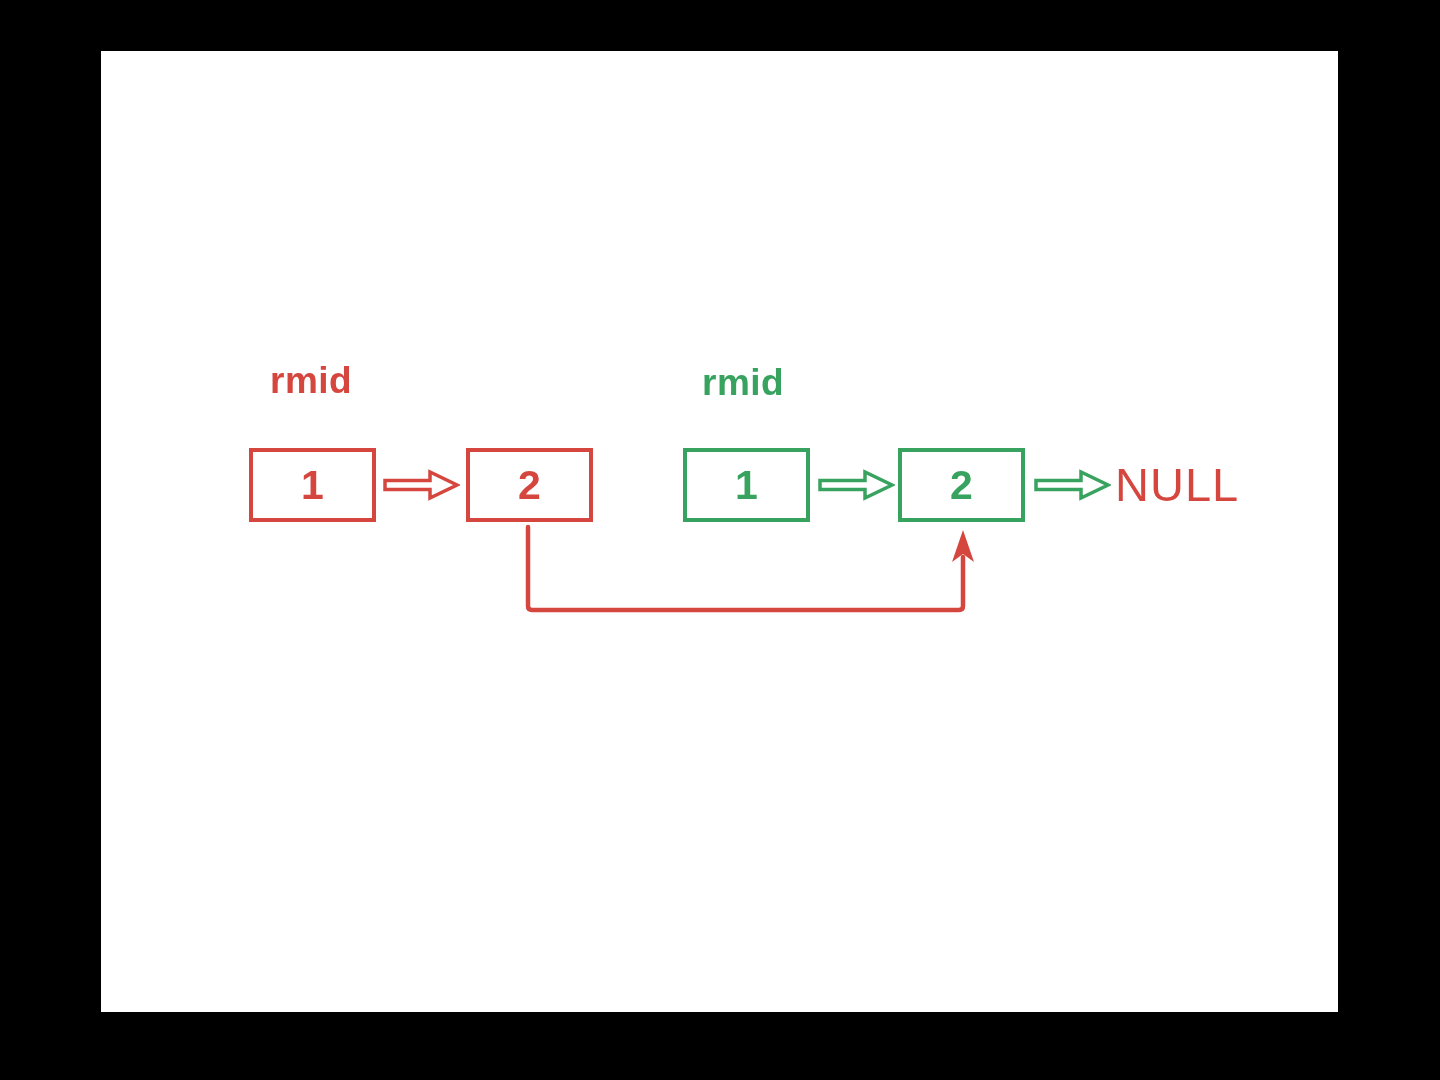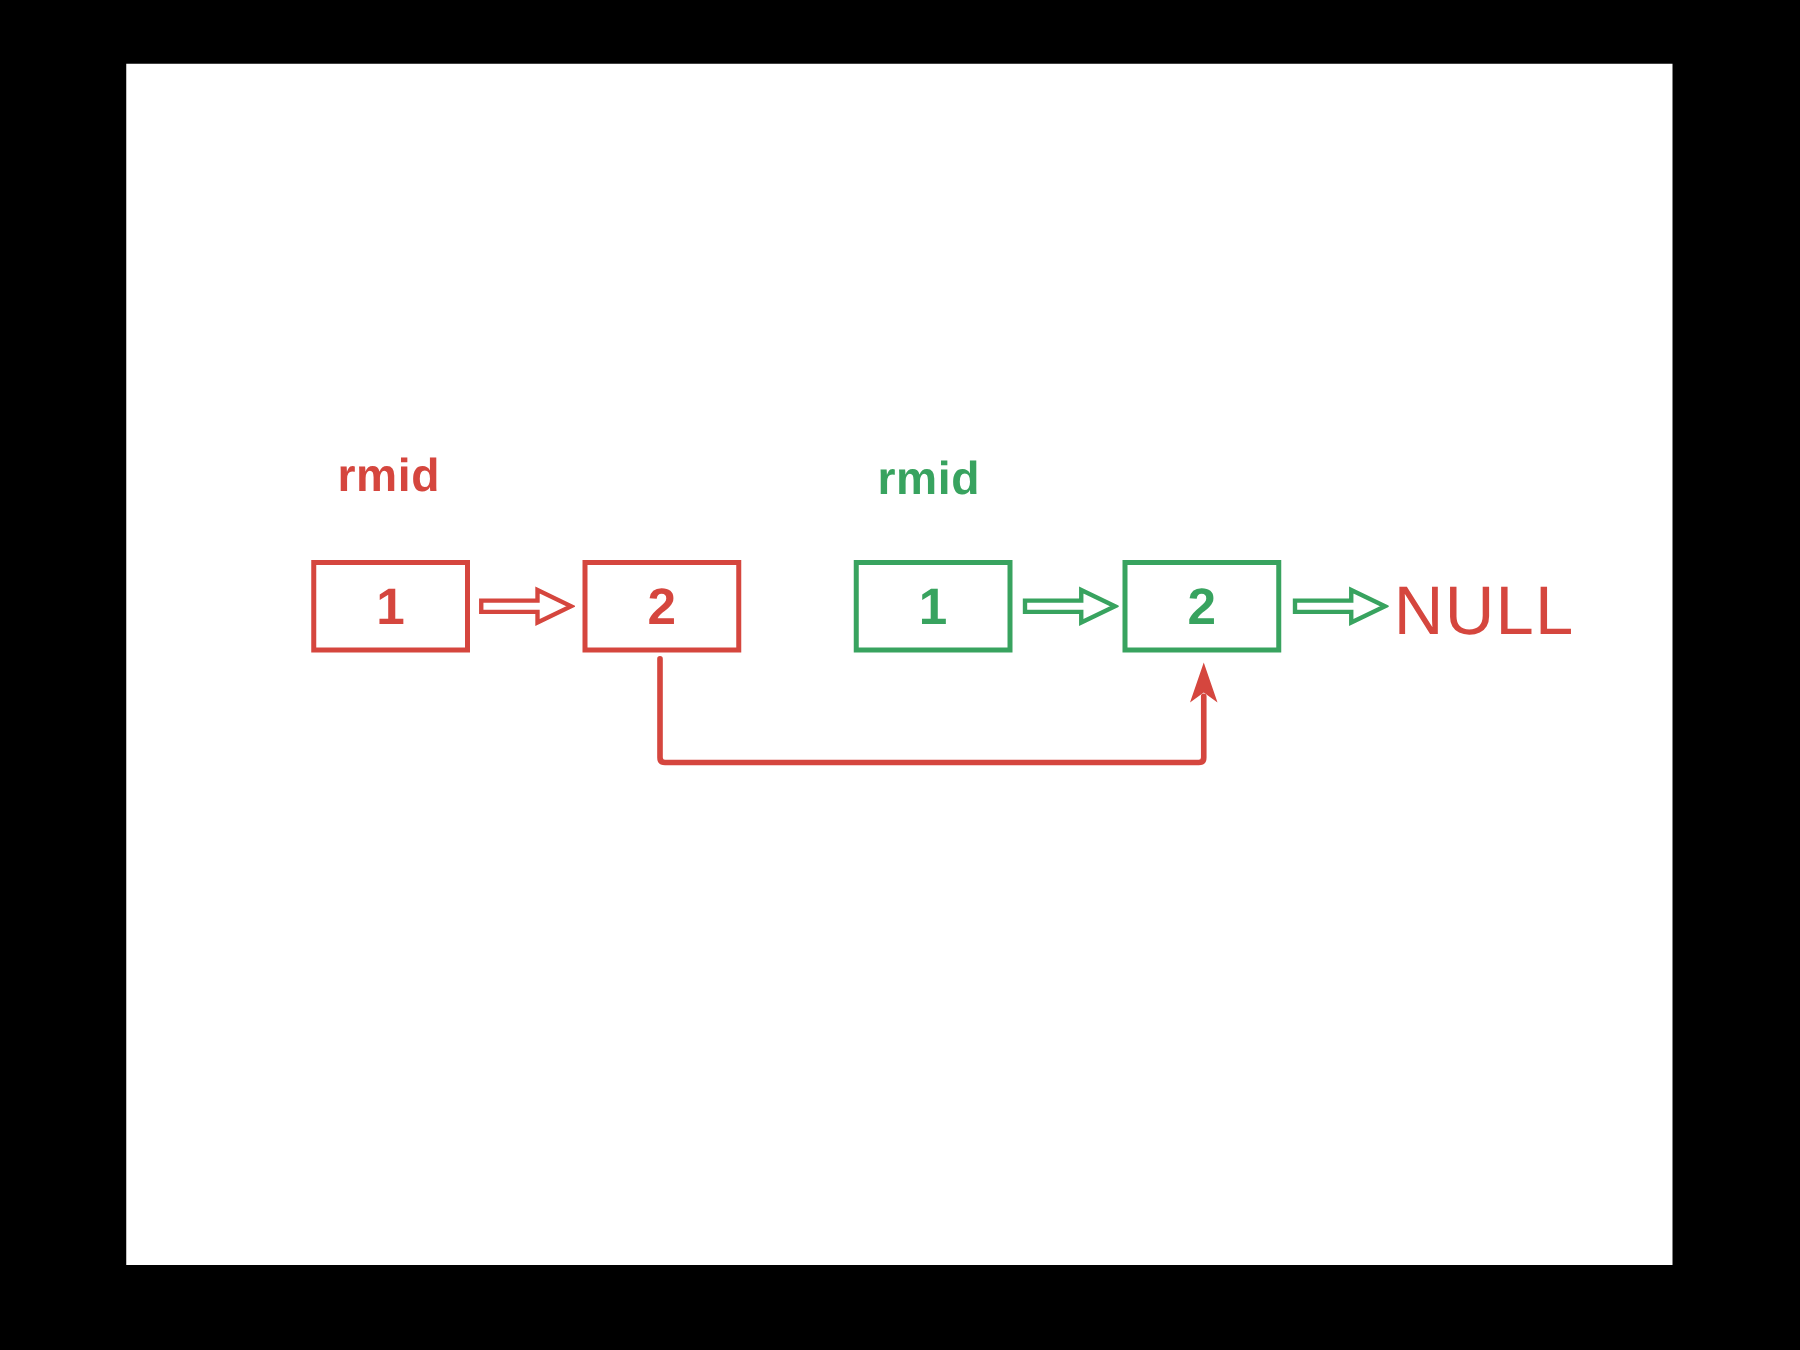--- a/index.html
+++ b/index.html
@@ -34,21 +34,21 @@
   .node.red  { border:4px solid var(--red);  color:var(--red); }
   .node.green{ border:4px solid var(--green); color:var(--green); }
   .block-arrow {
     position:absolute; top:417px;
     width:78px; height:34px;
   }
   .block-arrow.red   { color:var(--red); }
   .block-arrow.green { color:var(--green); }
   .null-label {
     position:absolute; left:1014px; top:410px;
-    font-size:55px; font-weight:400;
+    font-size:47px; font-weight:400;
     color:var(--red);
     letter-spacing:1px;
     line-height:1;
   }
   .connector-layer {
     position:absolute; left:0; top:0;
     width:1237px; height:961px;
     pointer-events:none;
   }
 </style>

